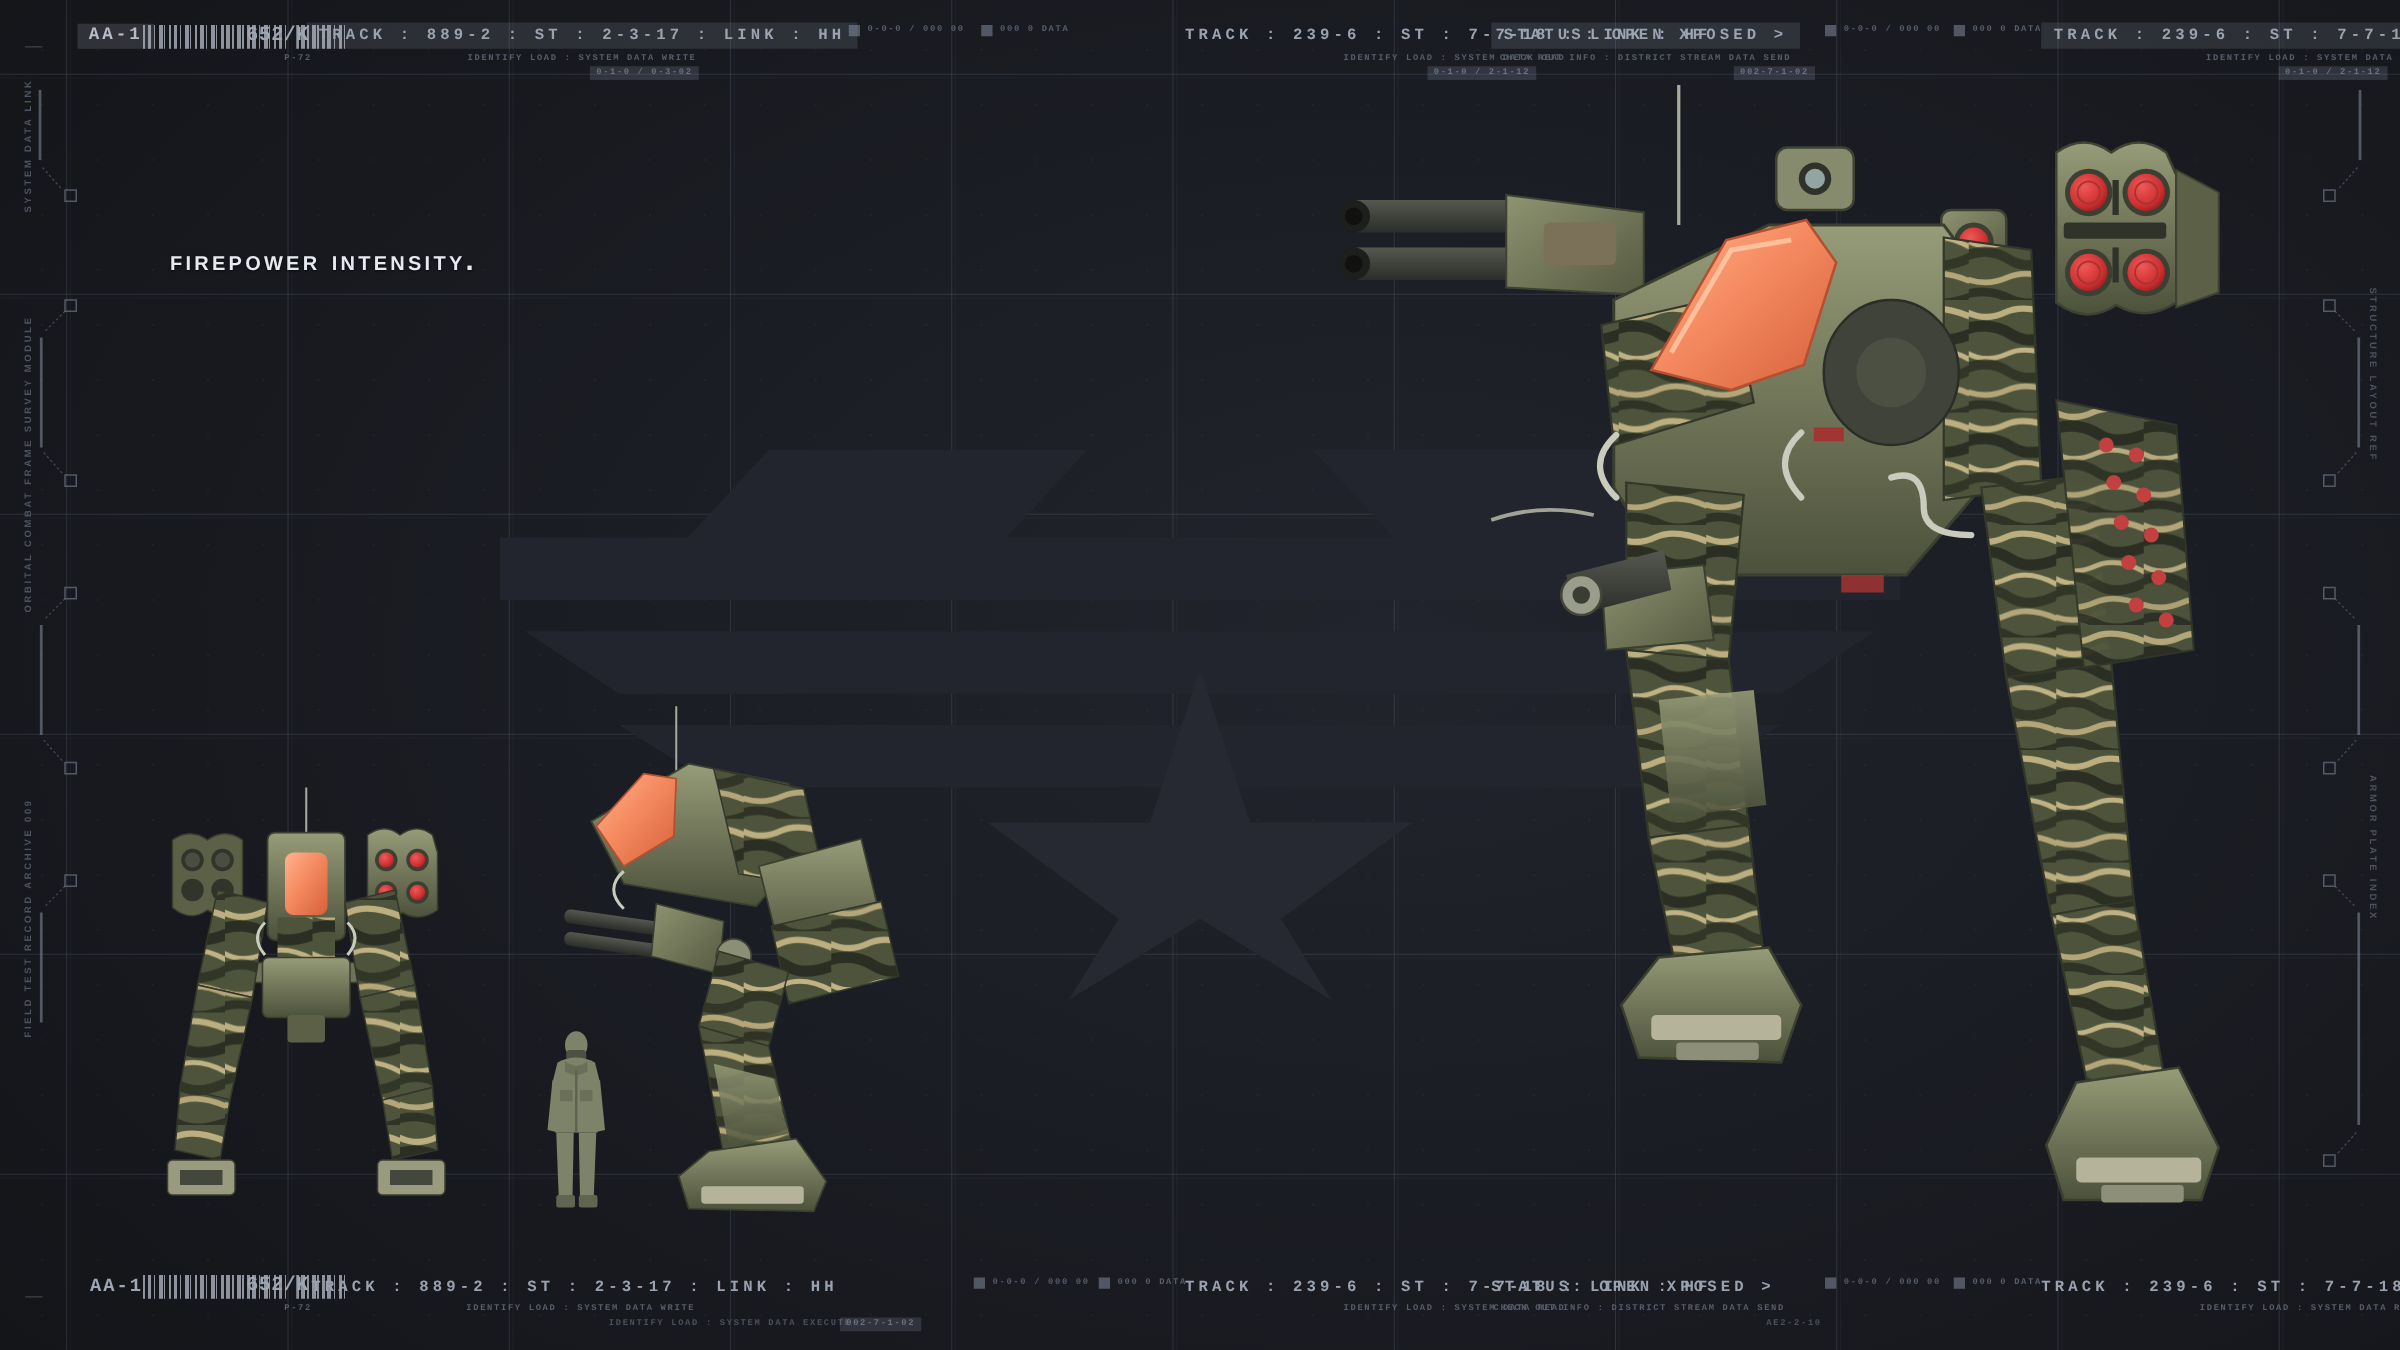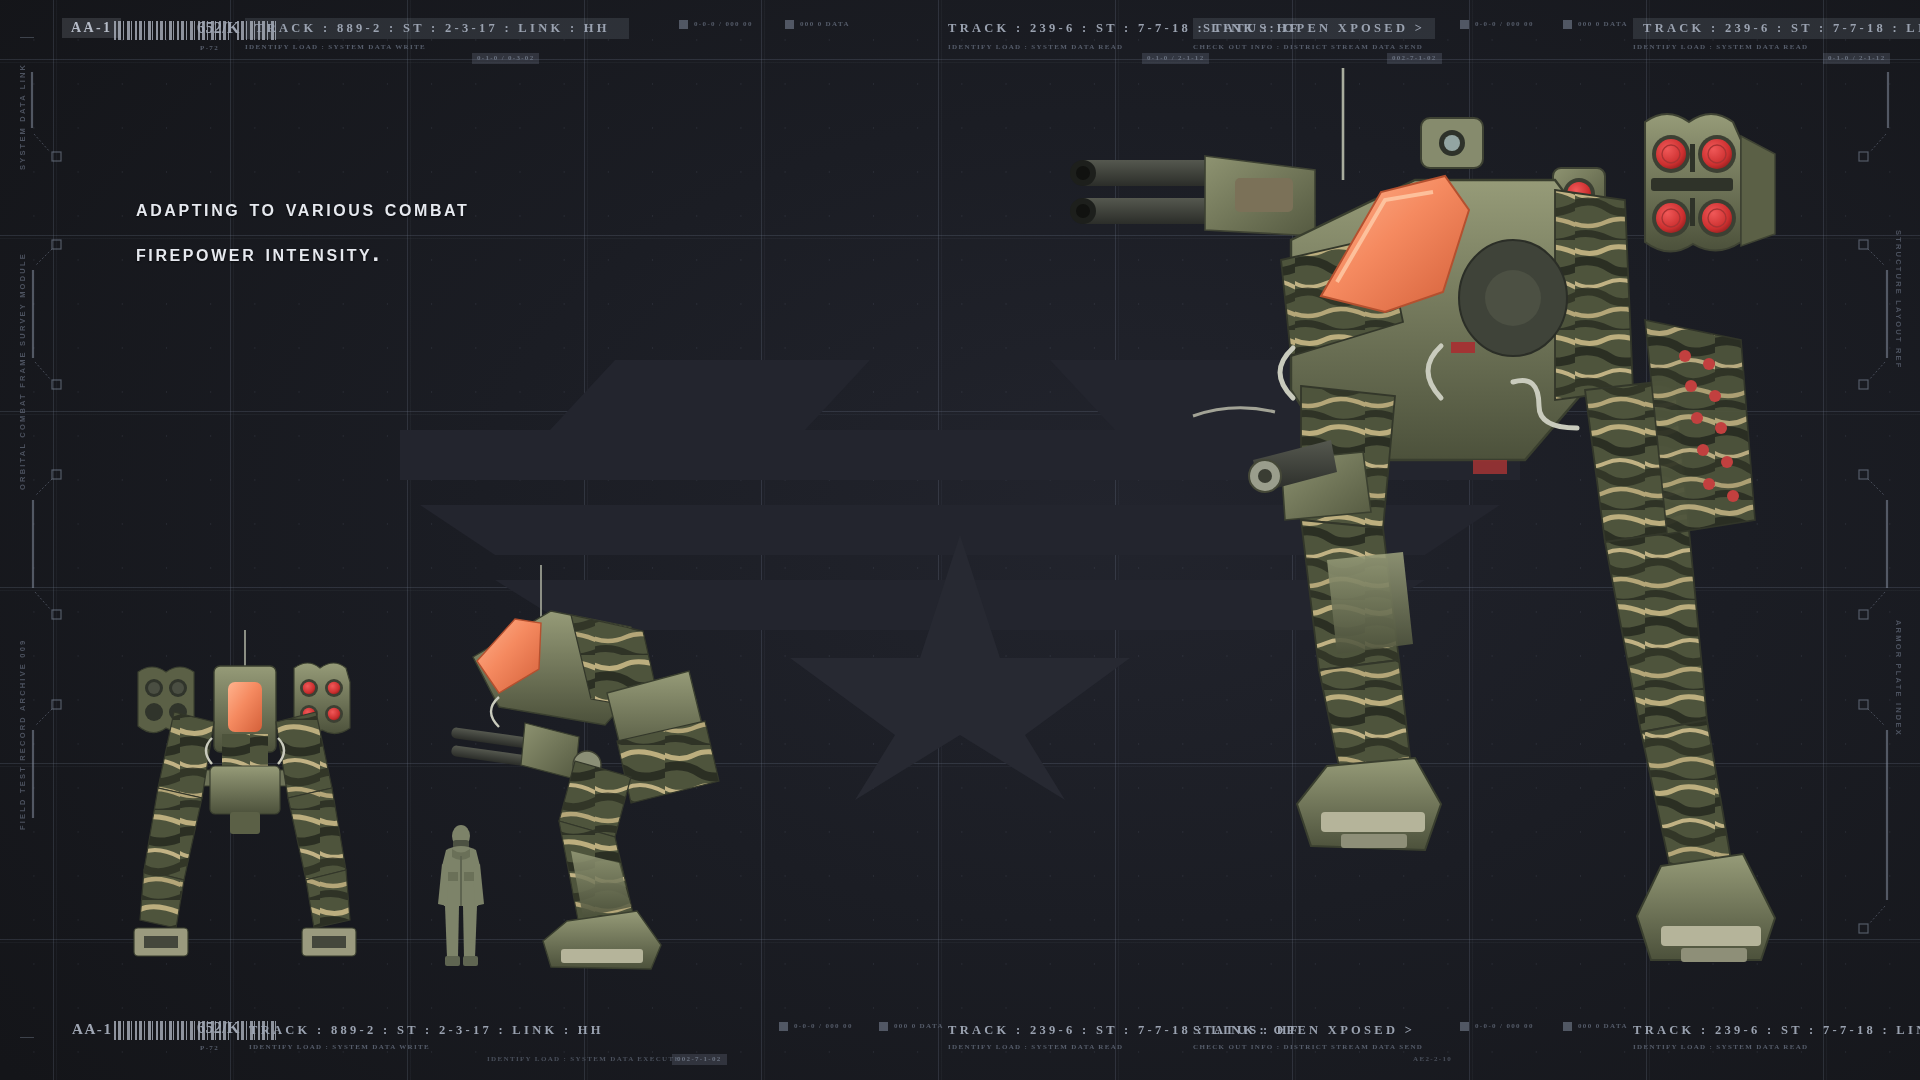--- a/index.html
+++ b/index.html
@@ -56,21 +56,22 @@
     transform:translate(-50%,-50%);
     width:1120px; height:520px;
     opacity:1; pointer-events:none;
   }
   .insignia svg{ width:100%; height:100%; display:block; }
 
   
   .databar{
     position:absolute; left:0; right:0; height:46px;
     display:flex; align-items:flex-start;
-    font-family:Liberation Serif, serif;
+    font-family:Liberation Mono, monospace;
+    text-align:center;
   }
   .databar.top{ top:16px; }
   .databar.bottom{ bottom:18px; }
 
   .bar-seg{ position:absolute; top:0; }
 
   .tag-box{
     display:inline-block;
     background:rgba(190,198,212,.16);
     border:none;
@@ -436,21 +437,20 @@
     </svg>
   </div>
 
   <div class="vtext left" style="left:18px;top:170px;">SYSTEM DATA LINK</div>
   <div class="vtext left" style="left:18px;top:490px;">ORBITAL COMBAT FRAME SURVEY MODULE</div>
   <div class="vtext left" style="left:18px;top:830px;">FIELD TEST RECORD ARCHIVE 009</div>
   <div class="vtext right" style="left:1903px;top:230px;">STRUCTURE LAYOUT REF</div>
   <div class="vtext right" style="left:1903px;top:620px;">ARMOR PLATE INDEX</div>
 
   <div class="desc">
-    <div class="line">adapting to various combat</div>
     <div class="line">firepower intensity.</div>
   </div>
 
   <div class="mech" id="hero">
     <svg viewBox="0 0 800 960" preserveAspectRatio="xMidYMid meet">
       <defs>
 
         <pattern id="camo" width="70" height="90" patternUnits="userSpaceOnUse">
           <rect width="70" height="90" fill="#4e543c"></rect>
           <path d="M-5 8 q18 10 34 2 q16 -8 44 4" stroke="#c6b684" stroke-width="5" fill="none" opacity=".92"></path>

